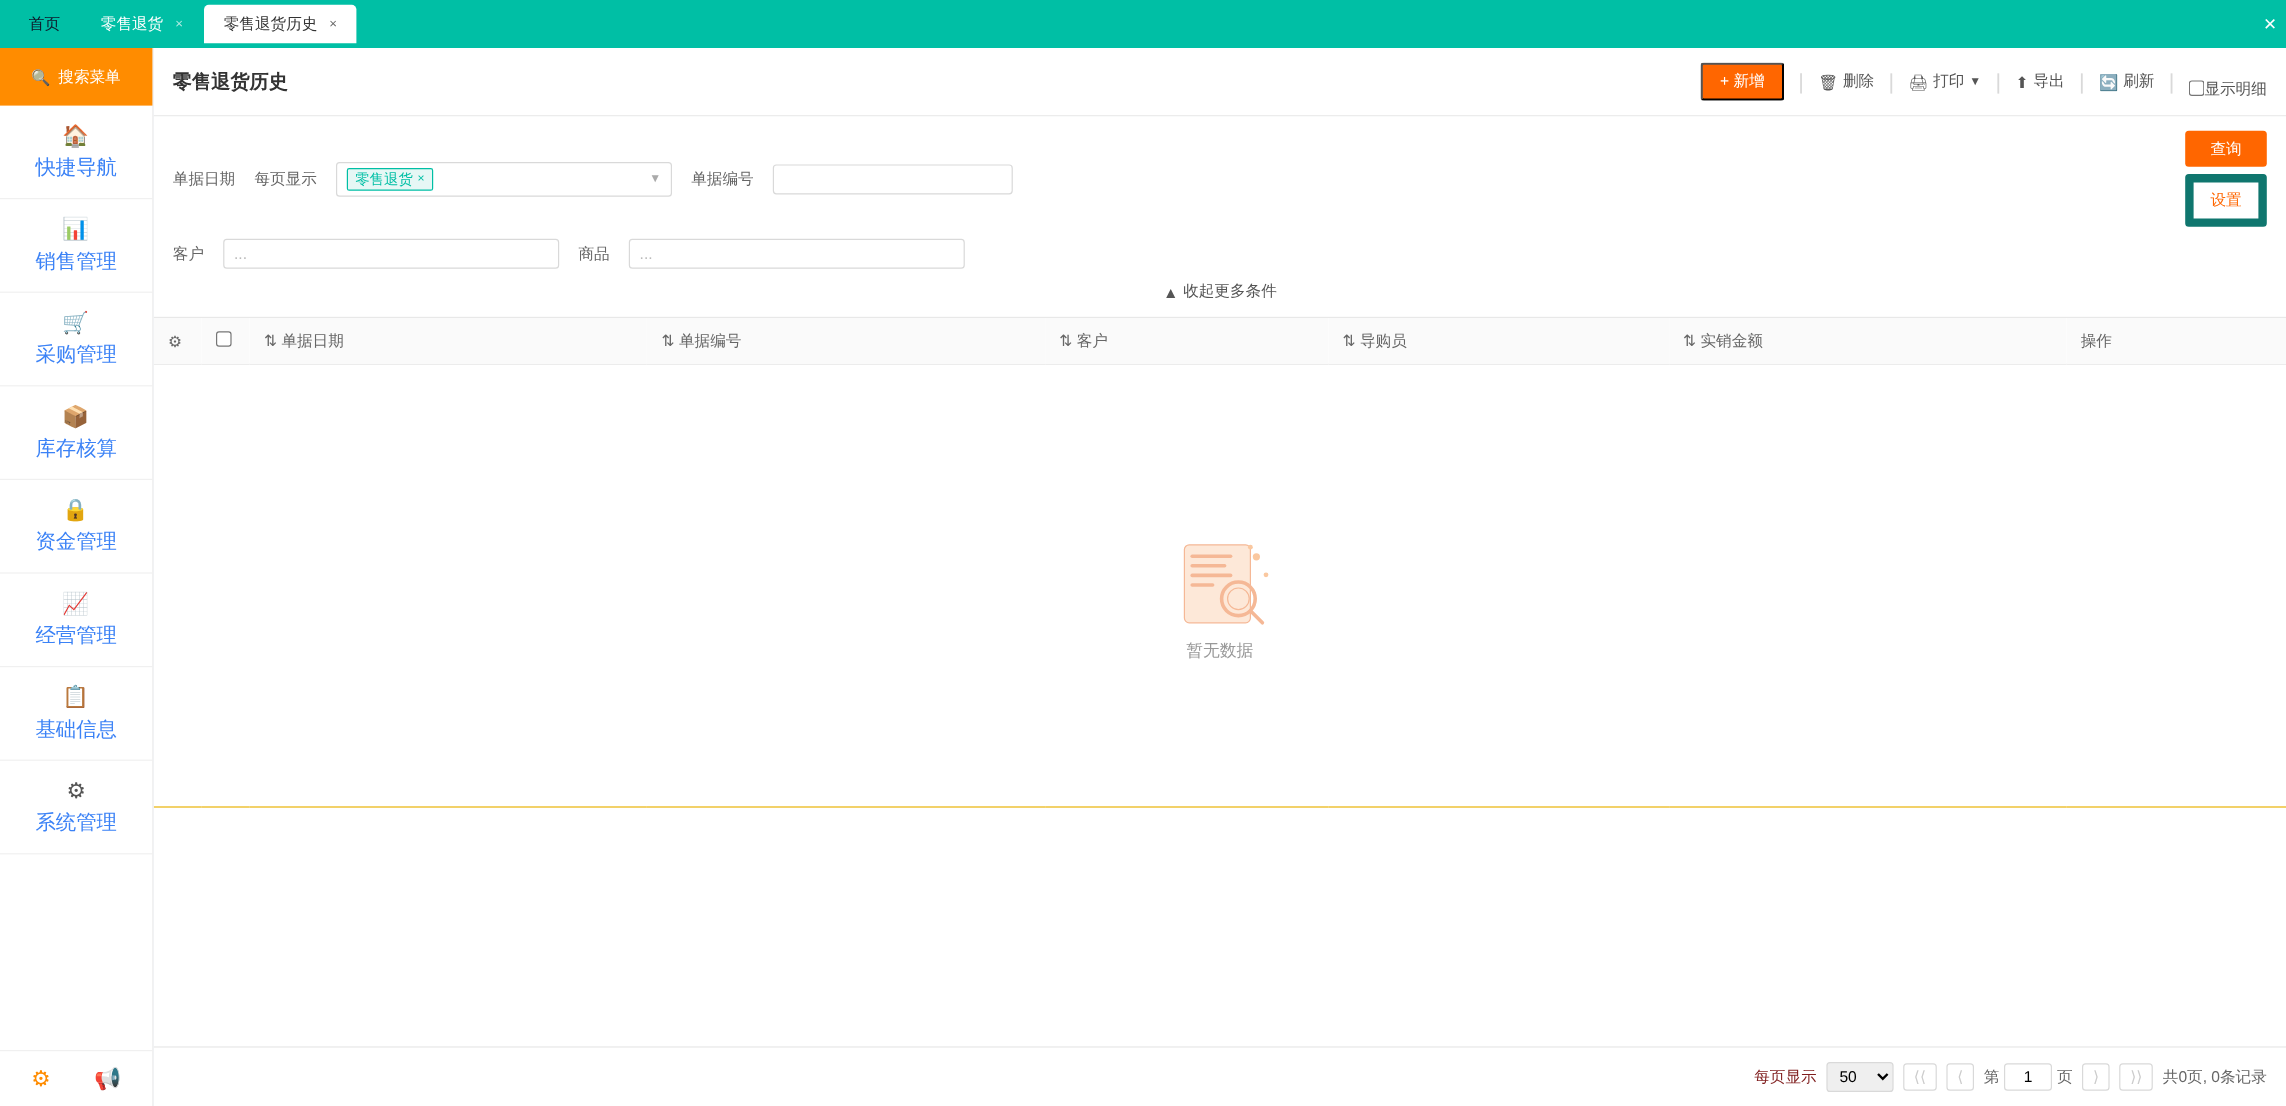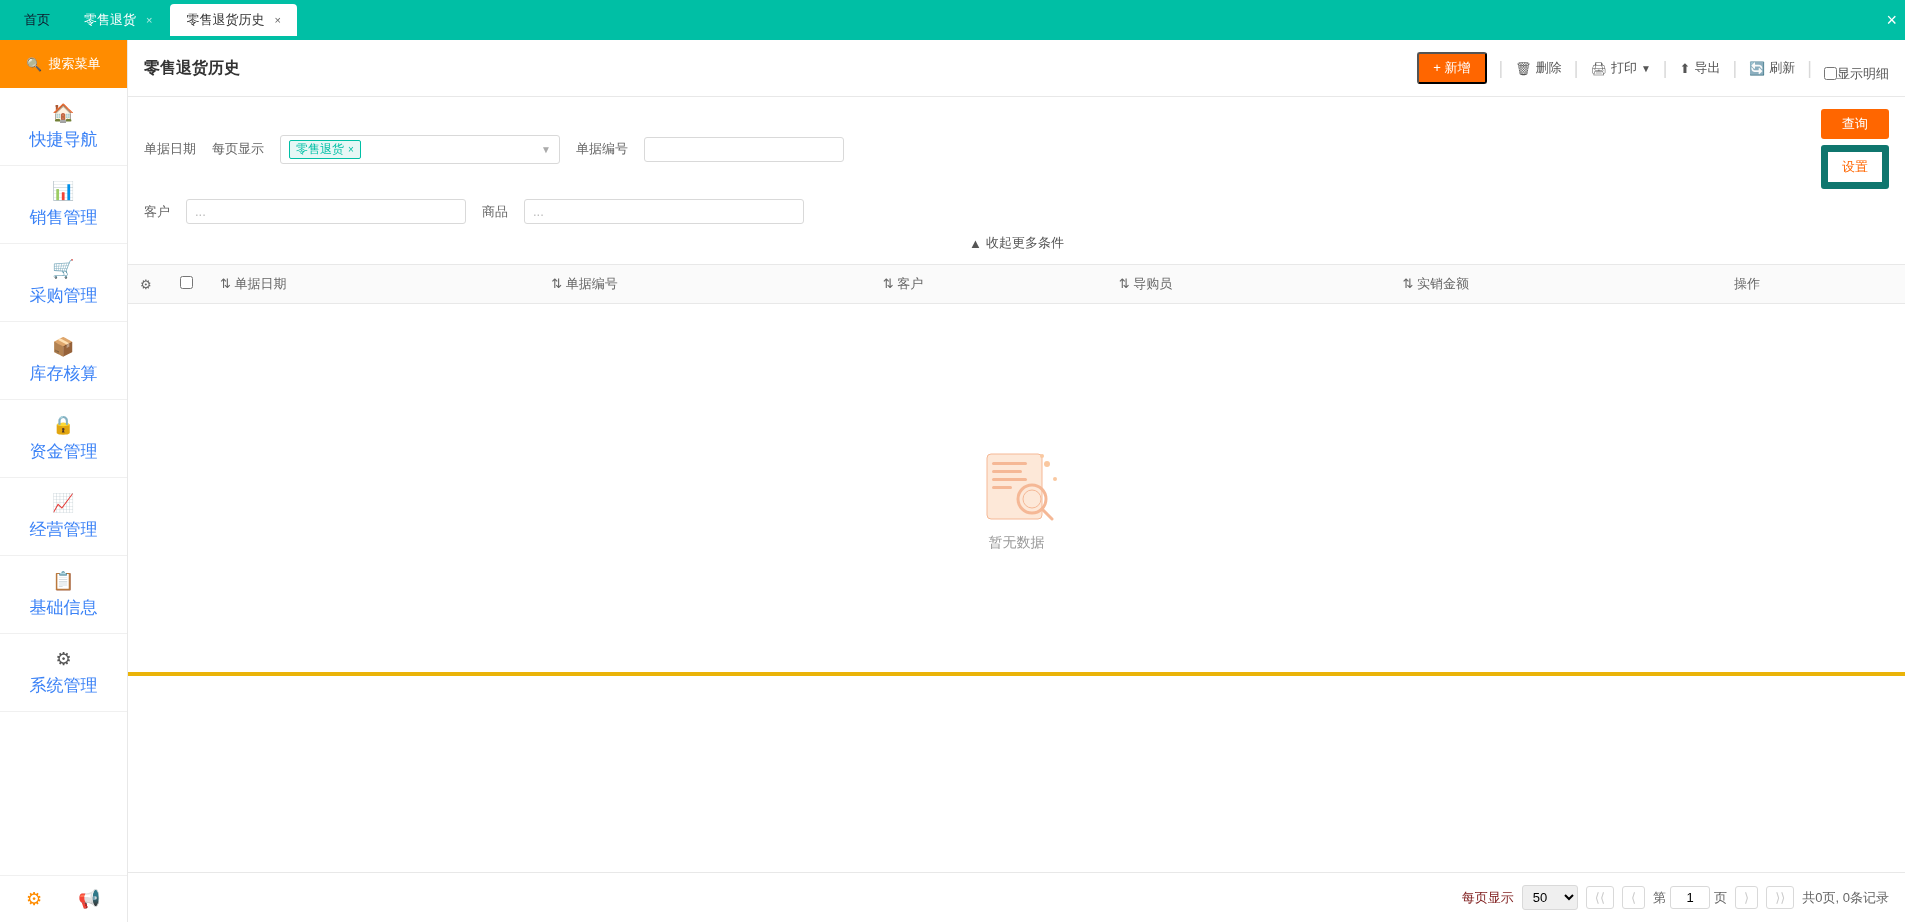--- a/index.html
+++ b/index.html
@@ -57,21 +57,21 @@
 
     
     .query-buttons { display: flex; flex-direction: column; gap: 6px; margin-left: auto; }
     .btn-query { background: #ff6600; color: #fff; border: none; padding: 6px 20px; border-radius: 3px; cursor: pointer; font-size: 13px; }
     .btn-settings { background: #fff; color: #ff6600; border: 7px solid #0f766e; padding: 6px 14px; border-radius: 3px; cursor: pointer; font-size: 13px; }
 
     
     .table-area { flex: 1; overflow: auto; background: #fff; margin: 0; }
     .data-table { width: 100%; border-collapse: collapse; }
     .data-table thead th { background: #fafafa; border-bottom: 1px solid #e8e8e8; padding: 10px 12px; text-align: left; font-size: 13px; color: #666; font-weight: normal; white-space: nowrap; position: sticky; top: 0; z-index: 1; }
-    .data-table tbody td { padding: 10px 12px; border-bottom: 4px solid #eab308; font-size: 13px; color: #333; }
+    .data-table tbody td { padding: 10px 12px; border-bottom: 1px solid #eab308; font-size: 13px; color: #333; }
     .th-checkbox { width: 40px; text-align: center; }
     .th-settings { width: 40px; text-align: center; }
     .th-amount { text-align: right; }
 
     
     .empty-state { display: flex; flex-direction: column; align-items: center; justify-content: center; padding: 80px 0; }
     .empty-text { color: #999; font-size: 14px; }
 
     
     .pagination { display: flex; align-items: center; justify-content: flex-end; padding: 12px 16px; background: #fff; border-top: 1px solid #e8e8e8; gap: 8px; flex-shrink: 0; }

